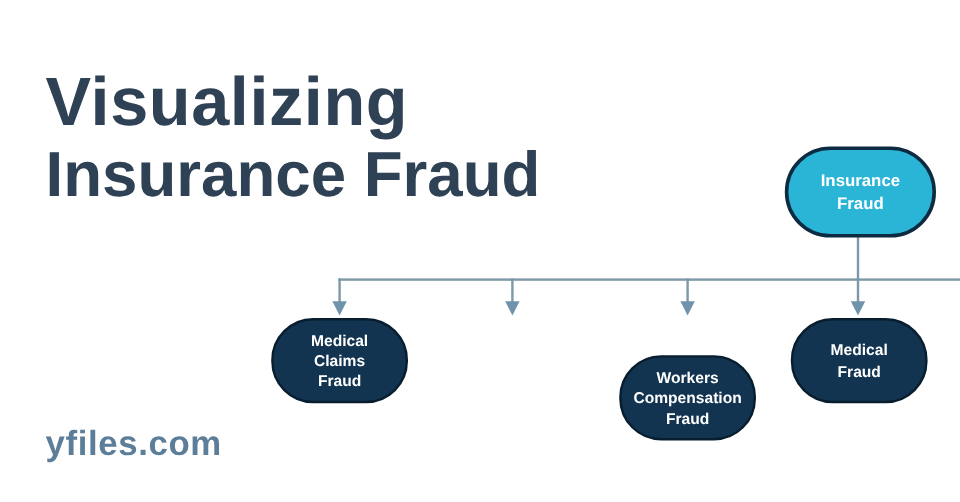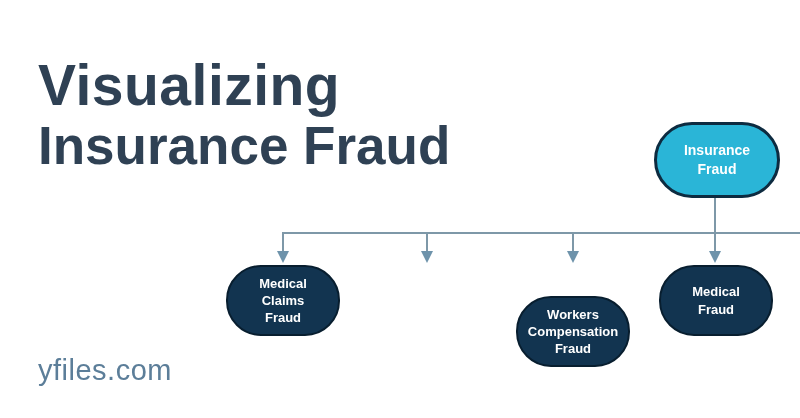--- a/index.html
+++ b/index.html
@@ -98,21 +98,21 @@
   #arrow-1 { left: 421px; }
   #arrow-2 { left: 567px; }
   #arrow-3 { left: 709px; }
 
   
   .watermark {
     position: absolute;
     left: 38px;
     top: 354px;
     font-size: 29px;
-    font-weight: 400;
+    font-weight: 700;
     color: var(--watermark, #5C7E99);
     letter-spacing: 0.5px;
   }
 </style>
 </head>
 <body>
 
 <div class="canvas">
 
   <div class="title-block">

